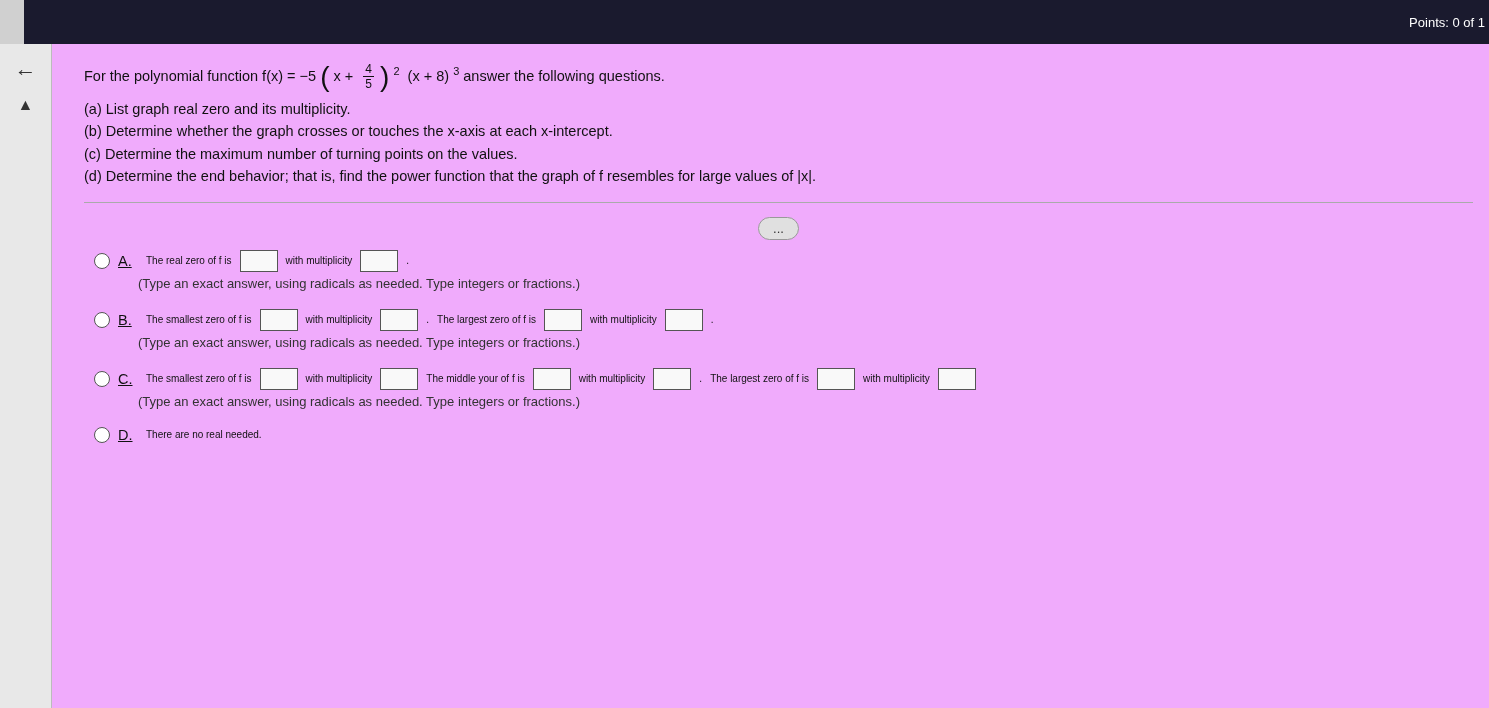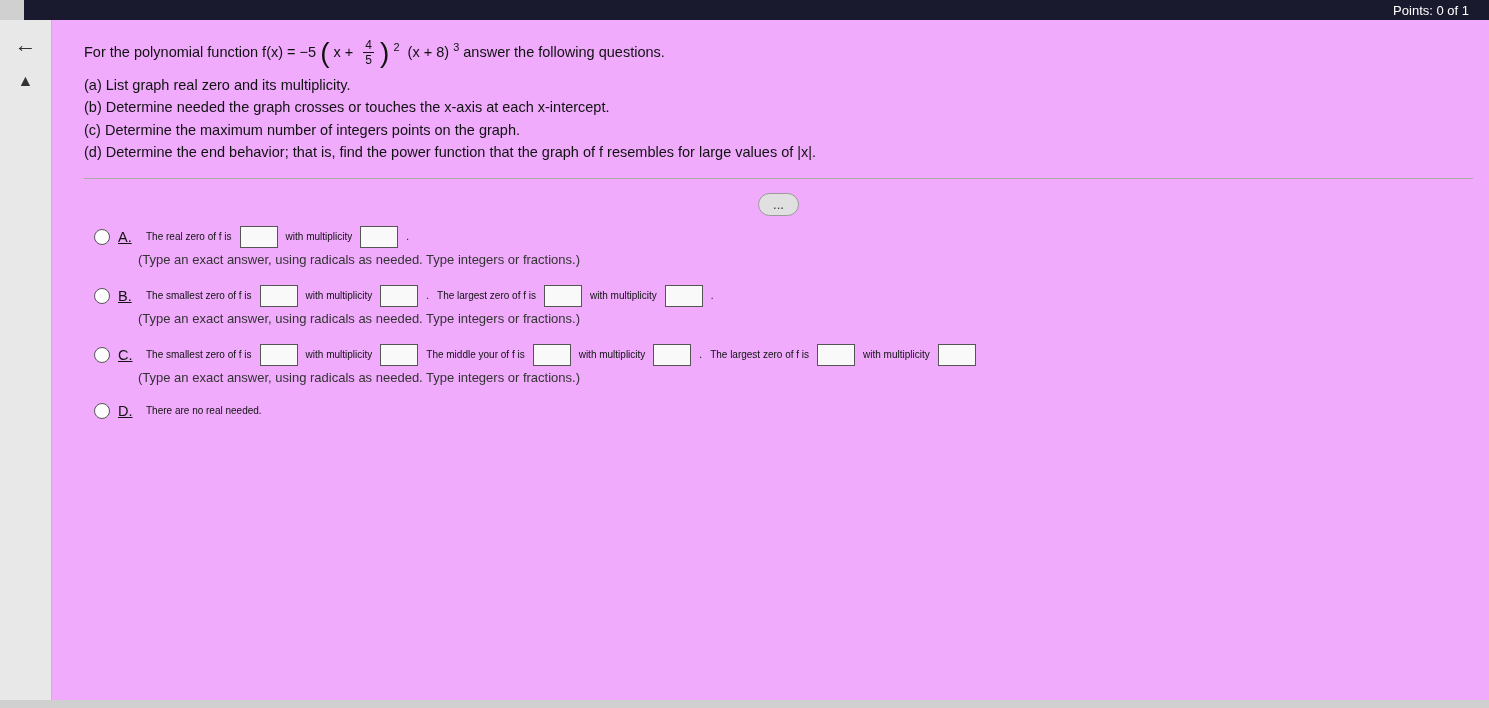--- a/index.html
+++ b/index.html
@@ -8,25 +8,25 @@
       font-family: Arial, sans-serif;
       font-size: 14px;
       background: #d0d0d0;
       color: #111;
       width: 1489px;
       min-height: 708px;
     }
 
     .top-bar {
       background: #1a1a2e;
-      height: 20px;
+      height: 44px;
       display: flex;
       align-items: center;
       justify-content: flex-end;
-      padding-right: 20px;
+      padding-right: 4px;
       margin-left: 24px;
     }
 
     .top-bar-text {
       color: #fff;
       font-size: 13px;
     }
 
     .main-container {
       display: flex;
@@ -228,22 +228,22 @@
       </span>
       <span class="big-paren">)</span>
       <span class="superscript">2</span>
       <span>&nbsp;(x + 8)</span>
       <span class="superscript">3</span>
       <span>answer the following questions.</span>
     </div>
 
     <div class="question-header">
       <div>(a) List graph real zero and its multiplicity.</div>
-      <div>(b) Determine needed the graph crosses or touches the x-axis at each x-intercept.</div>
-      <div>(c) Determine the maximum number of integers points on the graph.</div>
+      <div>(b) Determine whether the graph crosses or touches the x-axis at each x-intercept.</div>
+      <div>(c) Determine the maximum number of turning points on the values.</div>
       <div>(d) Determine the end behavior; that is, find the power function that the graph of f resembles for large values of |x|.</div>
     </div>
 
     <hr class="divider">
 
     <div class="expand-btn-row">
       <button class="expand-btn">...</button>
     </div>
 
 

